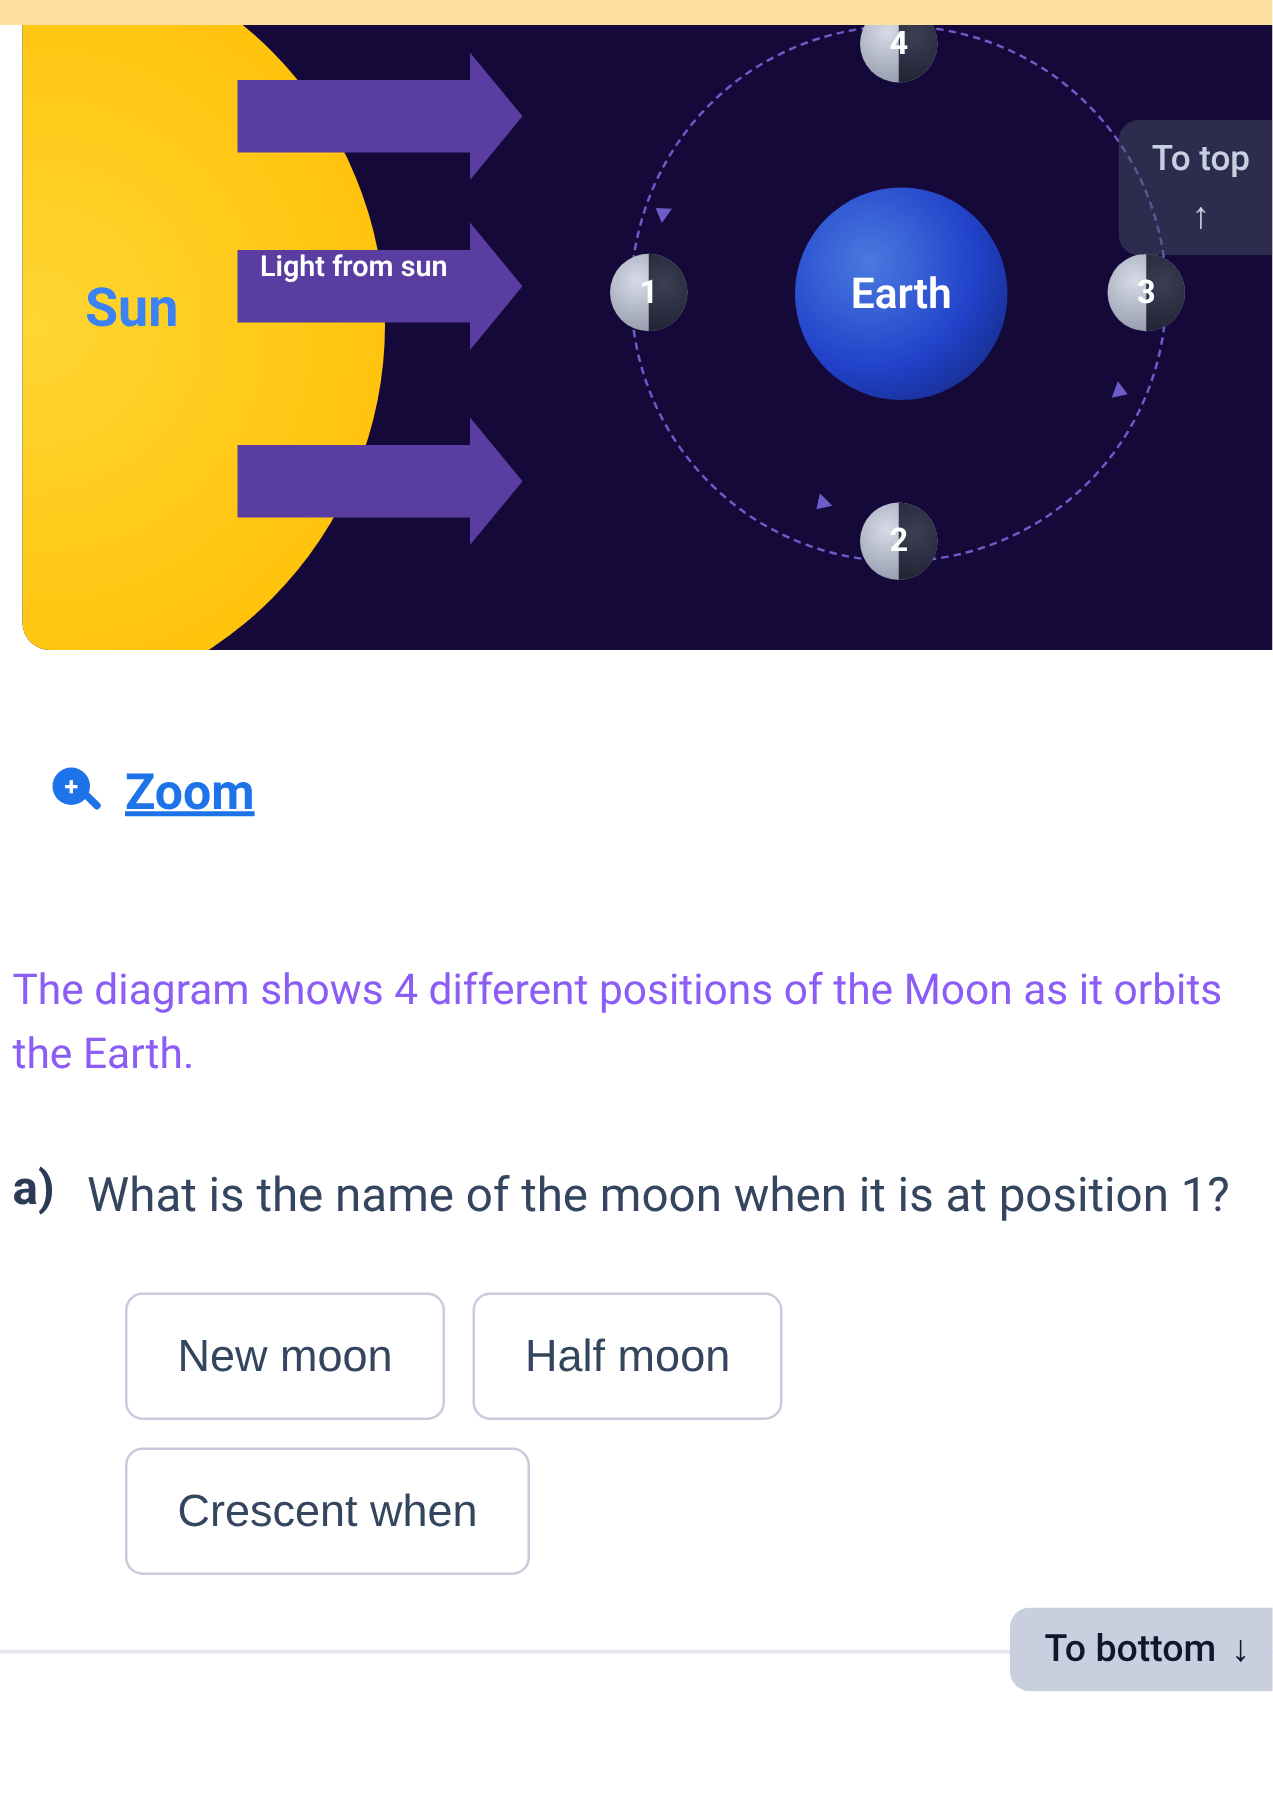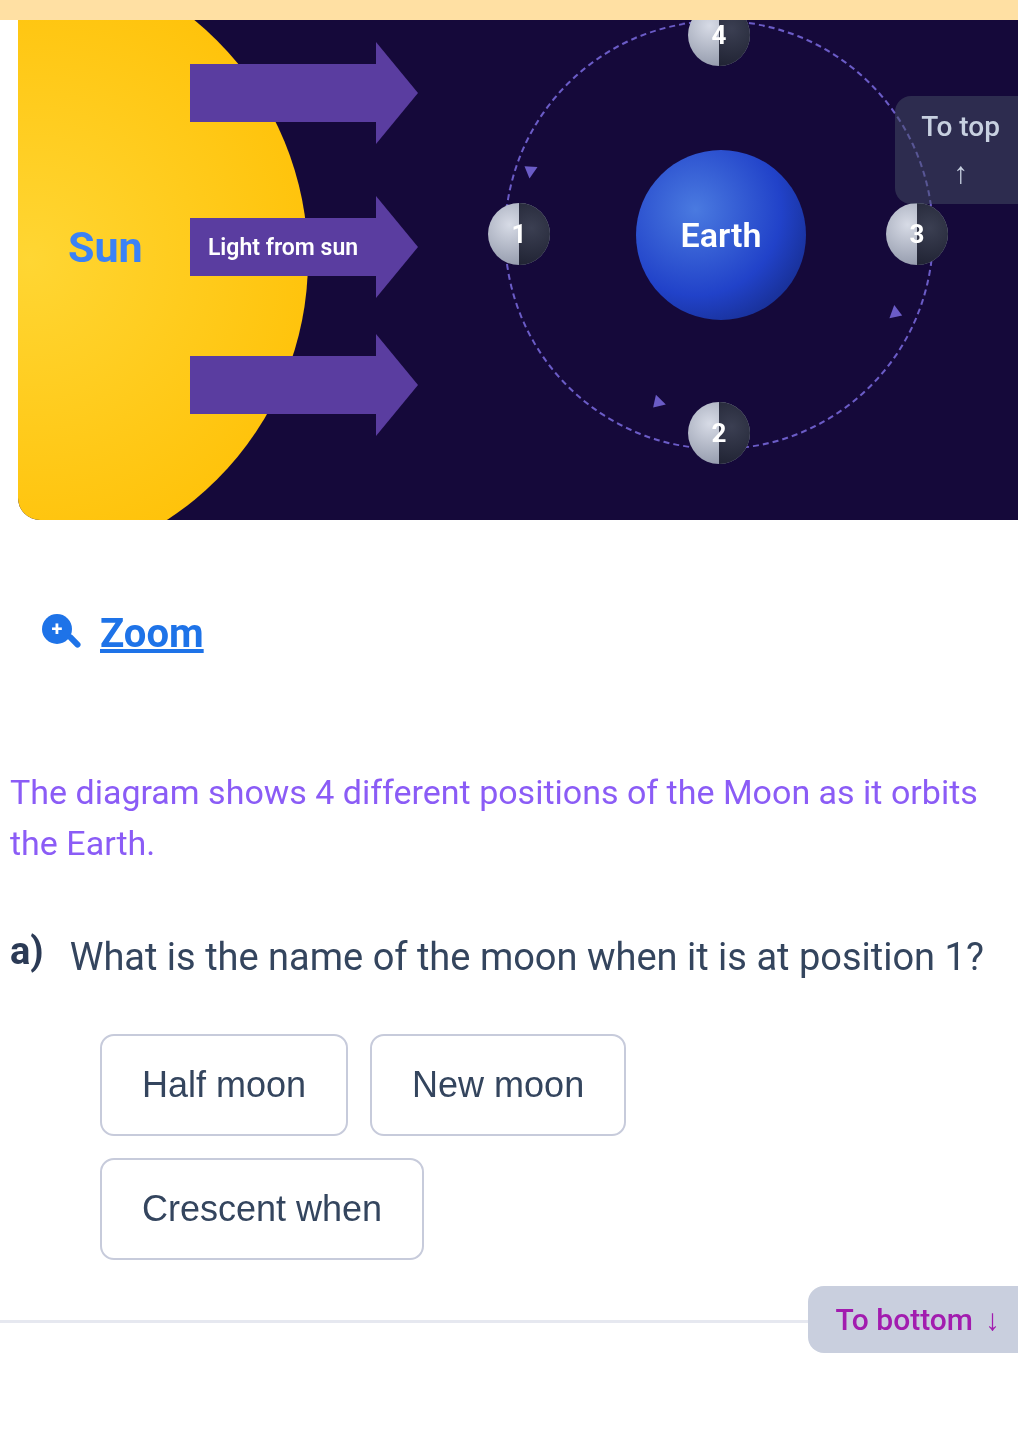--- a/index.html
+++ b/index.html
@@ -49,21 +49,21 @@
   .arrow::after {
     content: "";
     position: absolute;
     right: -42px;
     top: -22px;
     border-left: 42px solid #5a3da0;
     border-top: 51px solid transparent;
     border-bottom: 51px solid transparent;
   }
   .arrow-1 { top: 44px; }
-  .arrow-2 { top: 198px; display:flex; align-items:center; justify-content:center; }
+  .arrow-2 { top: 180px; display:flex; align-items:flex-start; justify-content:center; }
   .arrow-3 { top: 336px; }
   .arrow-label {
     color: #fff;
     font-size: 23px;
     font-weight: 600;
     white-space: nowrap;
   }
   .orbit {
     position: absolute;
     left: 486px;
@@ -210,21 +210,21 @@
     font-size: 36px;
     color: #34455e;
     background: #fff;
     cursor: pointer;
   }
   .to-bottom-pill {
     position: fixed;
     right: 0;
     bottom: 100px;
     background: #c9cfde;
-    color: #a21caf;
+    color: #0f172a;
     font-size: 30px;
     font-weight: 500;
     padding: 16px 18px 16px 28px;
     border-radius: 16px 0 0 16px;
     display: flex;
     align-items: center;
     gap: 12px;
   }
   .arrow-glyph-up, .arrow-glyph-down {
     font-size: 30px; font-weight:700;
@@ -296,22 +296,22 @@
   </div>
 
   <p class="intro">The diagram shows 4 different positions of the Moon as it orbits the Earth.</p>
 
   <div class="qrow">
     <span class="qlabel">a)</span>
     <span class="qtext">What is the name of the moon when it is at position 1?</span>
   </div>
 
   <div class="options">
+    <button class="option">New moon</button>
     <button class="option">Half moon</button>
-    <button class="option">New moon</button>
     <button class="option">Crescent when</button>
   </div>
 </div>
 
 <div class="to-bottom-pill">
   <span>To bottom</span>
   <span class="arrow-glyph-down">↓</span>
 </div>
 
 <div class="footer-line"></div>

